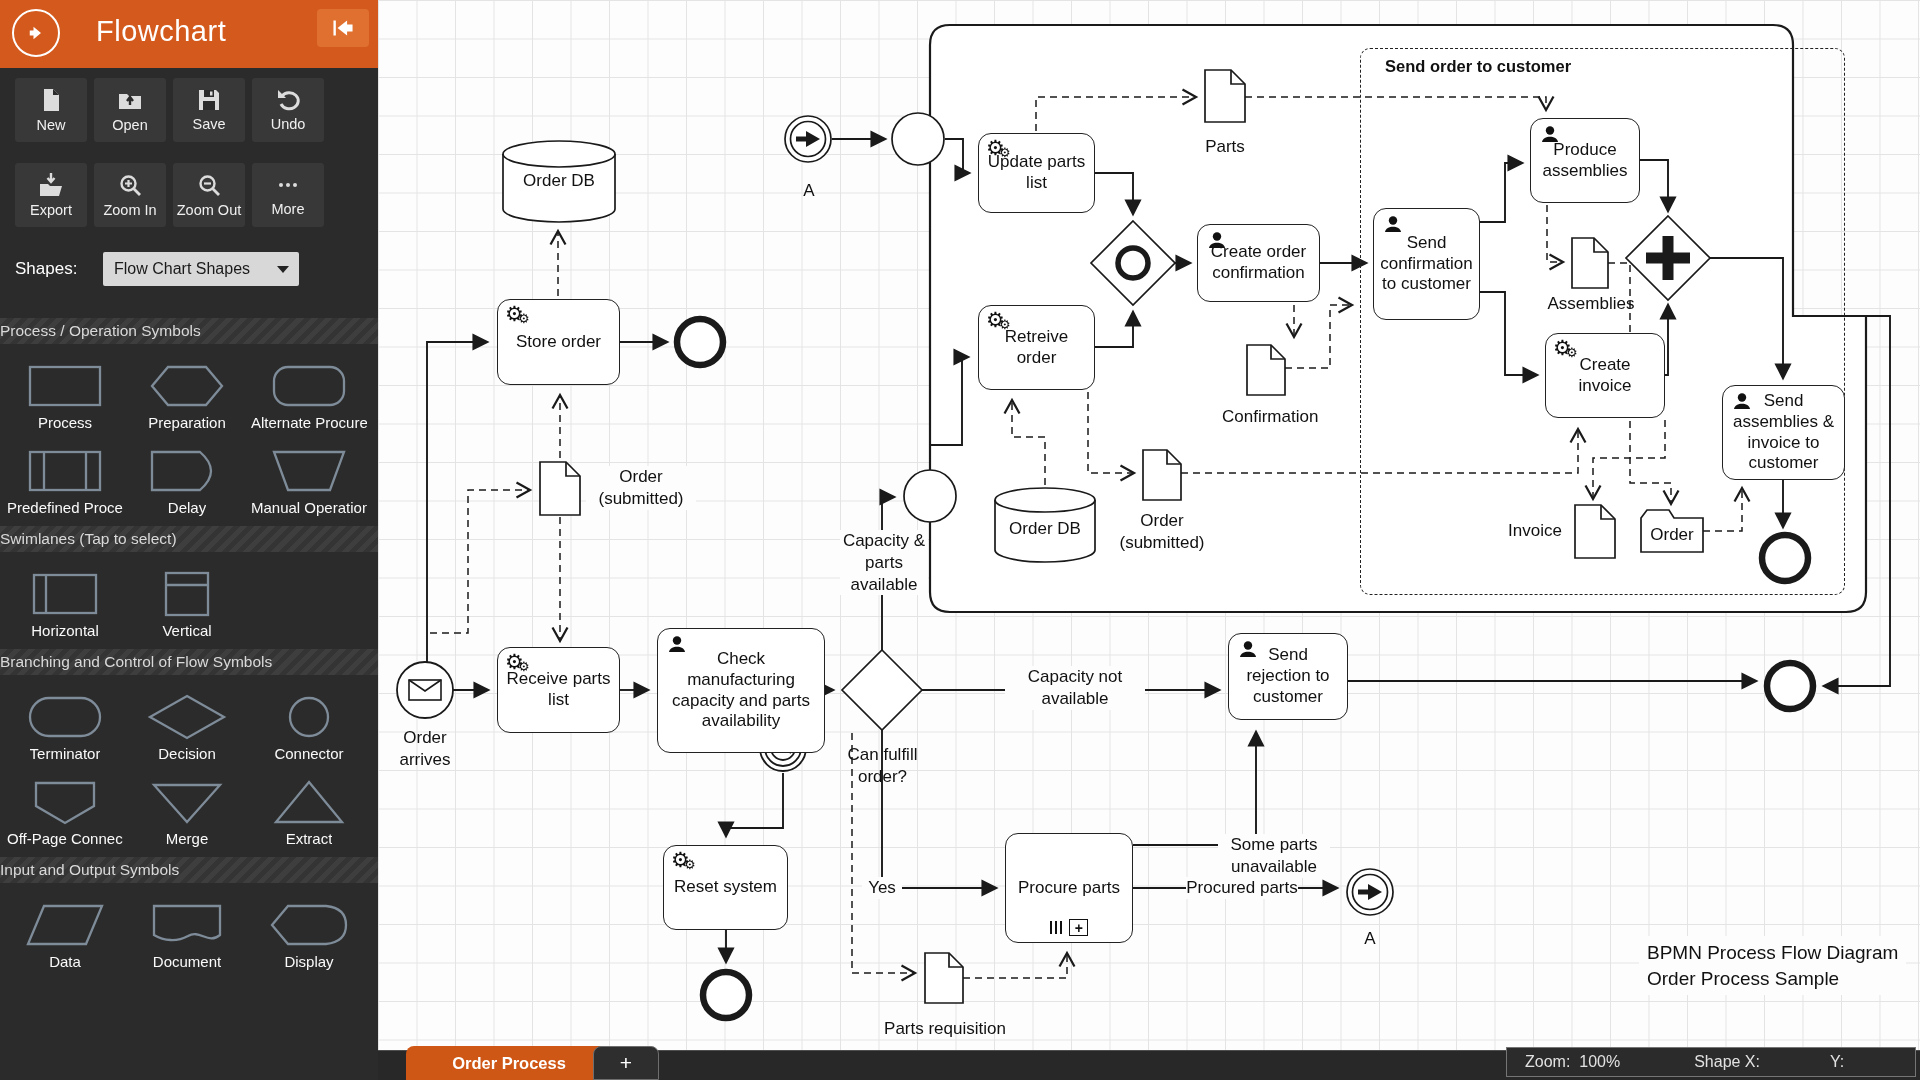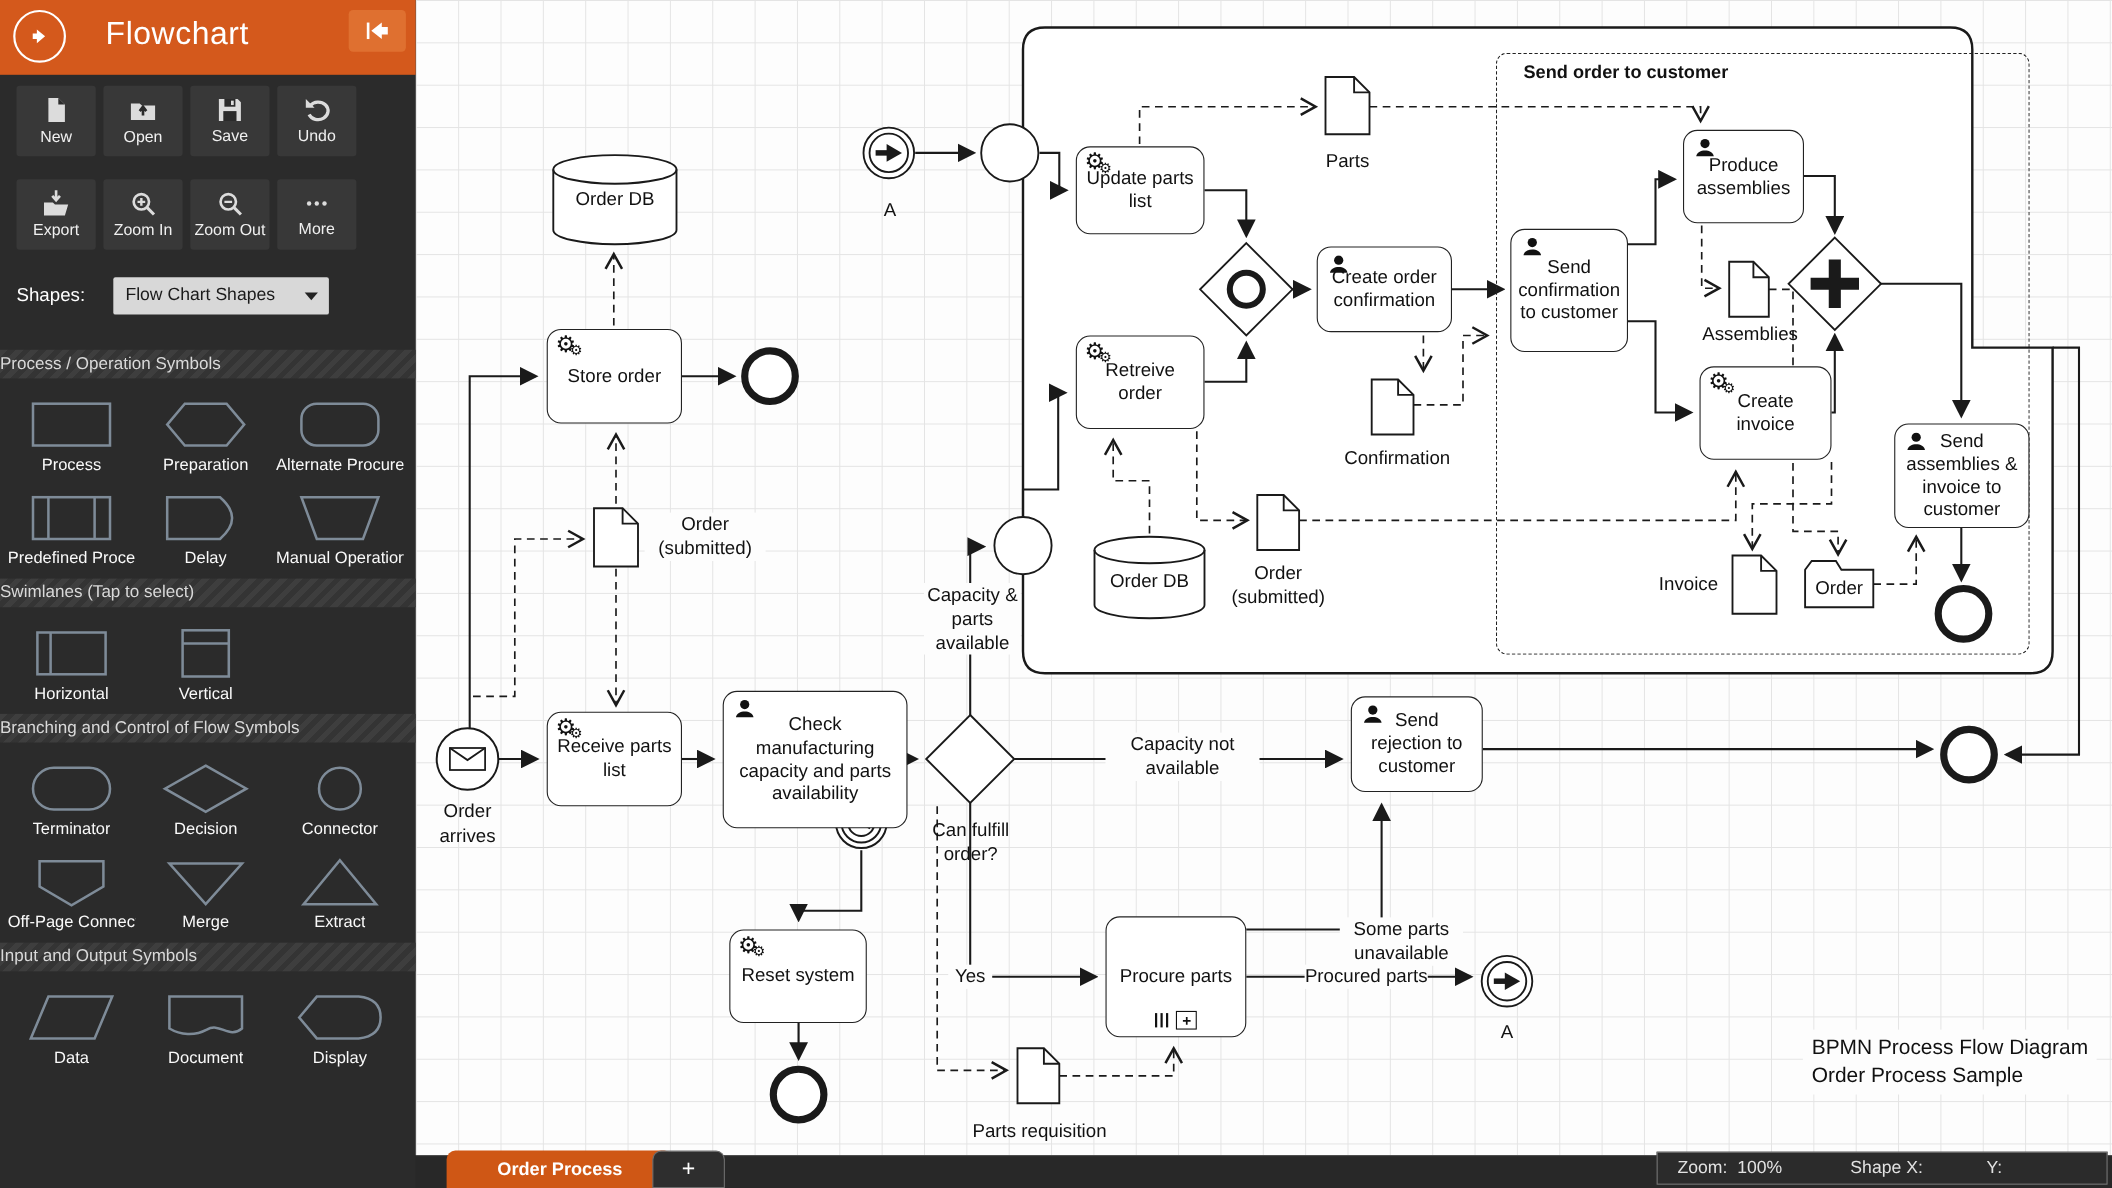--- a/index.html
+++ b/index.html
@@ -61,21 +61,21 @@
     border-top:1px solid #4e4e4e;z-index:10;}
   #file-label{position:absolute;left:14px;top:4px;font-size:16.5px;color:#ececec;white-space:pre;}
   #tab-active{position:absolute;left:382px;top:1046px;width:206px;height:34px;background:#cf5715;
     border-radius:8px 8px 0 0;display:flex;align-items:center;justify-content:center;color:#fff;
     font-weight:bold;font-size:16.5px;z-index:11;margin-left:24px;}
   #tab-add{position:absolute;left:593px;top:1046px;width:66px;height:34px;background:#2e2e2e;border:1px solid #6e6e6e;
     box-sizing:border-box;border-radius:8px 8px 0 0;display:flex;align-items:center;justify-content:center;
     color:#fff;font-size:21px;z-index:11;}
   #status-right{position:absolute;left:1506px;top:1047px;width:410px;height:30px;background:#2b2b2b;
     border:1px solid #757575;box-sizing:border-box;display:flex;align-items:center;z-index:11;
-    font-size:16px;color:#e2e2e2;white-space:pre;}
+    font-size:16px;color:#e2e2e2;white-space:pre;gap:12px;}
   #status-right span.sr1{margin-left:18px;} #status-right span.sr2{margin-left:62px;} #status-right span.sr3{margin-left:58px;}
 </style>
 </head>
 <body>
 
 <div id="canvas">
 
   <svg id="wires" width="1542" height="1050" viewBox="378 0 1542 1050">
     <defs>
       <marker id="mA" viewBox="0 0 10 10" refX="8.5" refY="5" markerWidth="9" markerHeight="9" orient="auto-start-reverse">

